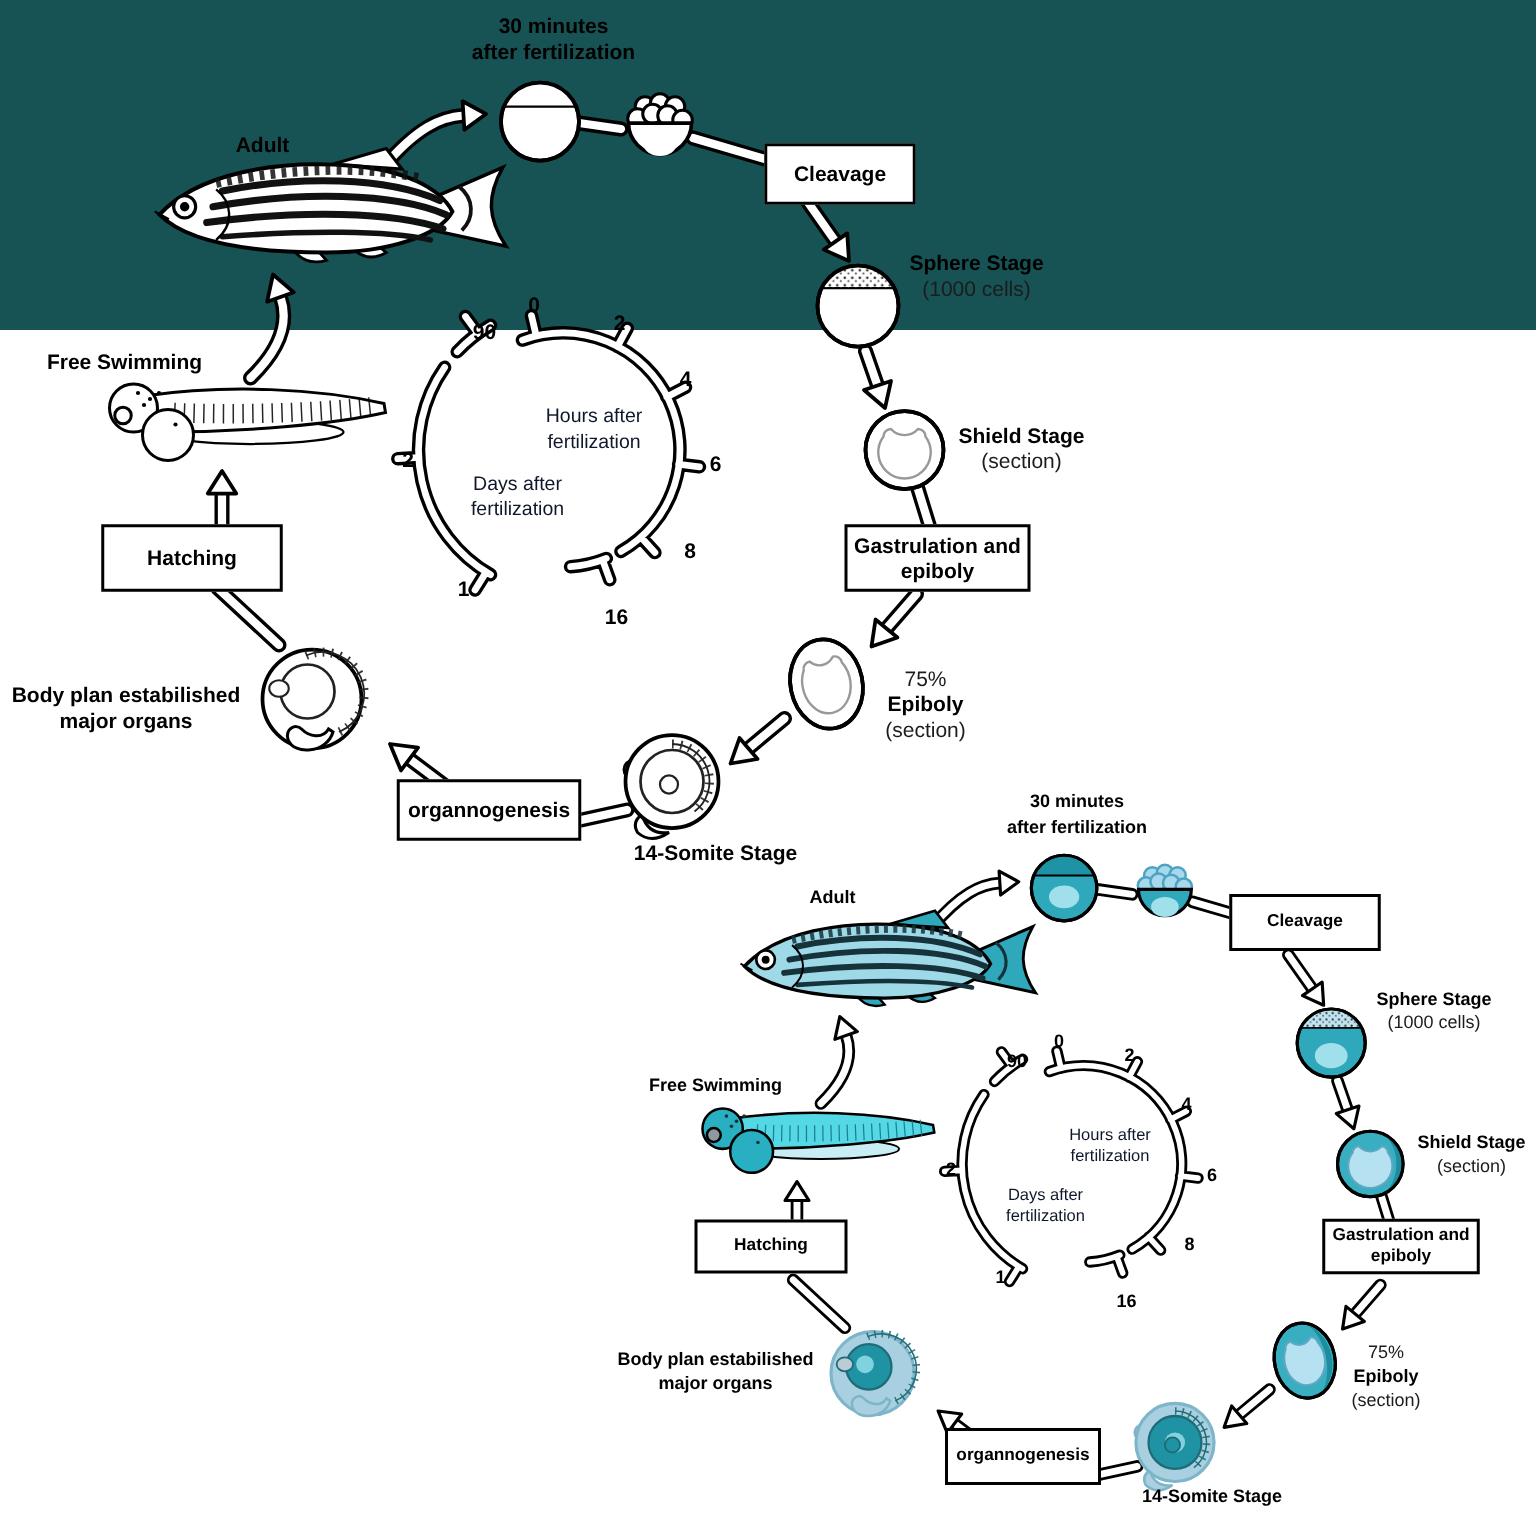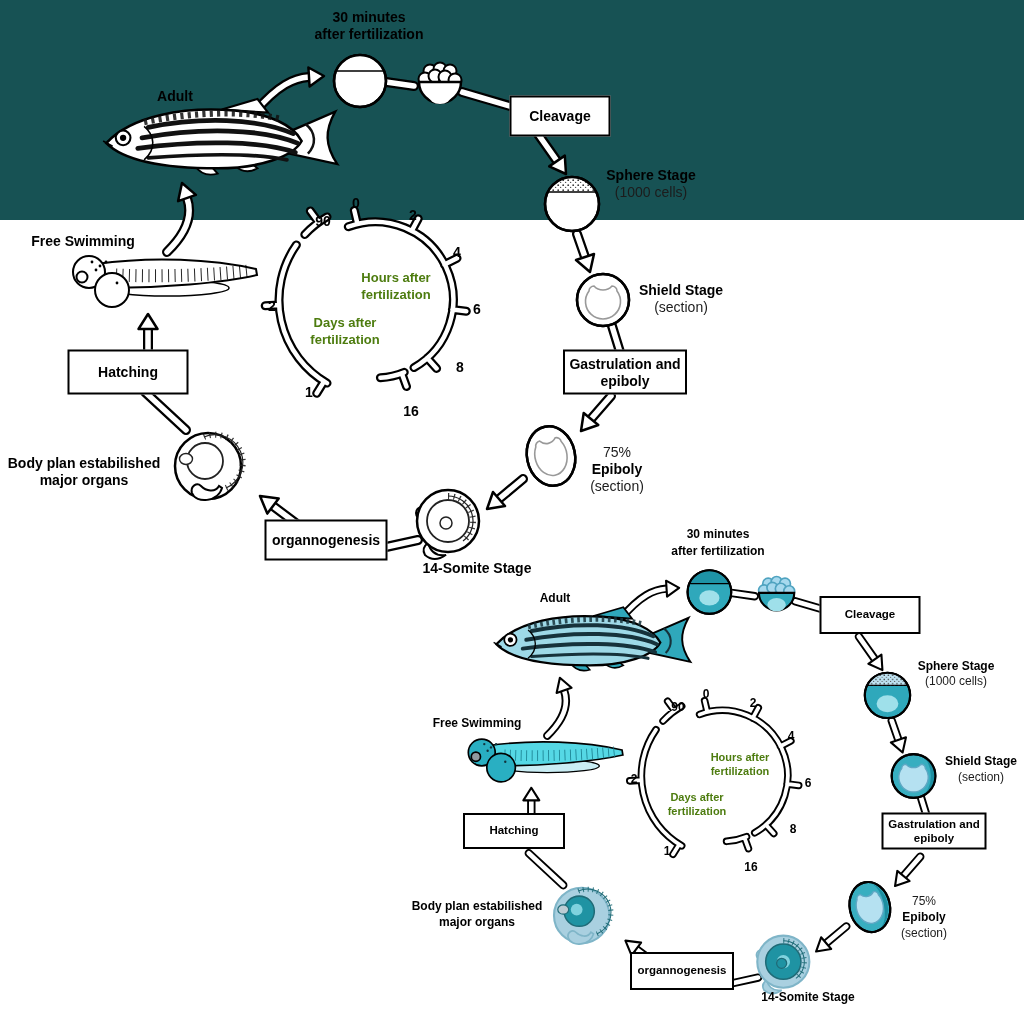--- a/index.html
+++ b/index.html
@@ -9,21 +9,21 @@
   svg.diagram{position:absolute;left:0;top:0;}
   .lbl{position:absolute;transform:translate(-50%,-50%);white-space:nowrap;
        font-weight:bold;font-size:14px;line-height:1;}
   .lbl.sub{font-weight:normal;color:#1c1c1c;}
   .lbl.sm{font-size:12px;}
   .lbl.sm.sub{font-size:12px;}
   .clk{position:absolute;transform:translate(-50%,-50%);white-space:nowrap;
        font-weight:bold;font-size:14px;}
   .clk.sm{font-size:12px;}
   .clktxt{position:absolute;transform:translate(-50%,-50%);white-space:nowrap;
-       font-weight:bold;font-size:13px;color:#4d7c0f;}
+       font-weight:normal;font-size:13px;color:#0f172a;}
   .clktxt.sm{font-size:11px;}
   .box{position:absolute;transform:translate(-50%,-50%);background:#fff;
        border:2.5px solid #000;display:flex;flex-direction:column;align-items:center;
        justify-content:center;text-align:center;font-weight:bold;font-size:14px;line-height:1.15;}
   .box.sm{font-size:11.5px;border-width:2px;}
   
   .cycle-color{
     --egg-body:#2FA8BB; --egg-cap:#1E93A6; --egg-hi:#9FE0EA; --cap-fill:#BFE3F2;
     --blasto:#A6D9EE; --blasto-stroke:#4FA3C0;
     --ring:#38AEC0; --ring-shadow:#1D8EA0; --interior:#B5E1F1; --inner-stroke:#5FA8C4;

